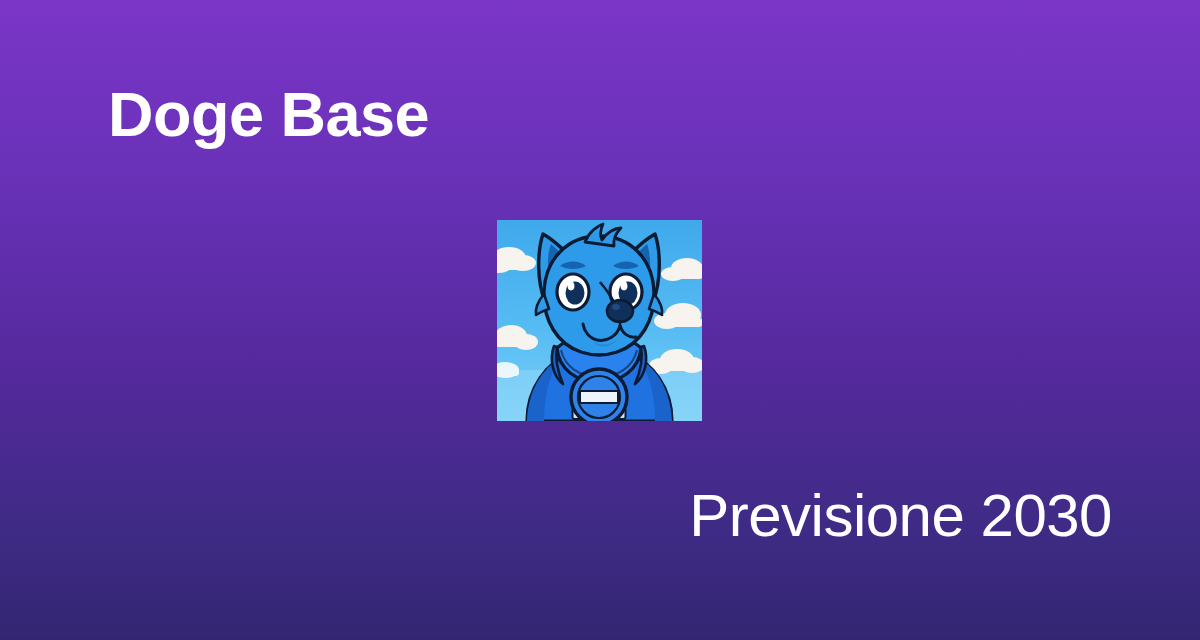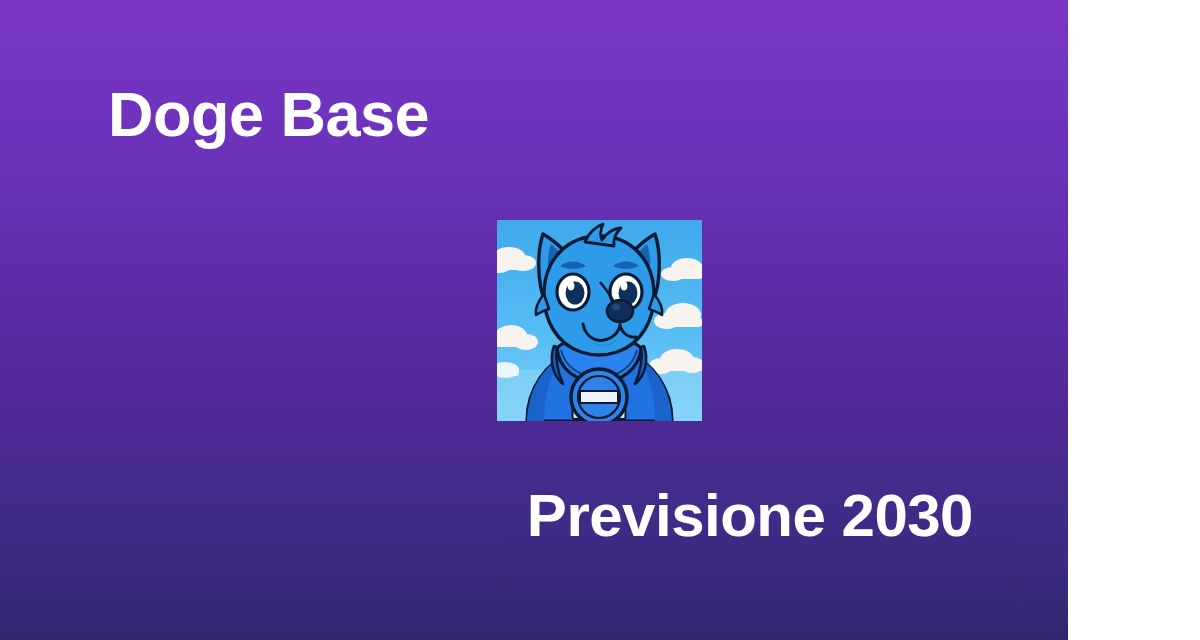--- a/index.html
+++ b/index.html
@@ -2,21 +2,21 @@
 <html><head>
 <meta charset="utf-8">
 <style>
   html, body {
     margin: 0;
     padding: 0;
     background: #ffffff;
   }
   #banner {
     position: relative;
-    width: 1068px;
+    width: 1200px;
     height: 640px;
     overflow: hidden;
     background: linear-gradient(to bottom, #7b36c8 0%, #6731b6 30%, #55299c 58%, #3f2b86 82%, #332671 100%);
     font-family: "Liberation Sans", sans-serif;
     -webkit-font-smoothing: antialiased;
   }
 
   
   #coin-title {
     position: absolute;
@@ -26,24 +26,24 @@
     font-weight: bold;
     color: #ffffff;
     letter-spacing: -0.5px;
     line-height: 1;
     white-space: nowrap;
   }
 
   
   #forecast-subtitle {
     position: absolute;
-    right: 95px;
+    right: 88px;
     top: 486px;
     font-size: 60px;
-    font-weight: bold;
+    font-weight: normal;
     color: #ffffff;
     letter-spacing: -0.5px;
     line-height: 1;
     white-space: nowrap;
   }
 
   
   #site-watermark {
     position: absolute;
     right: 20px;

